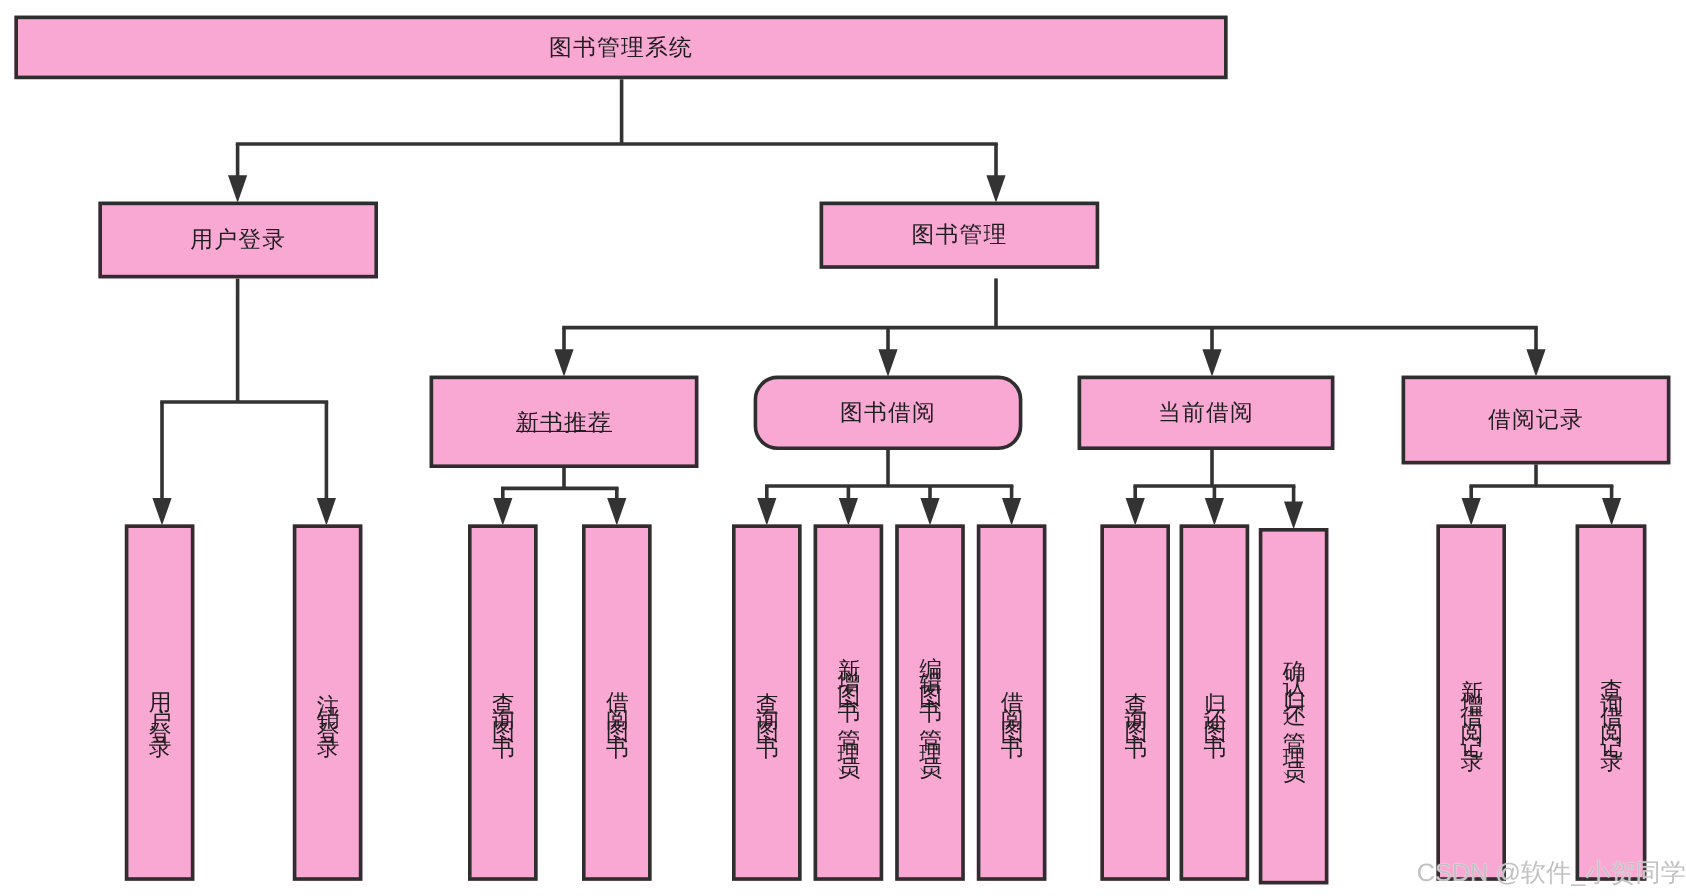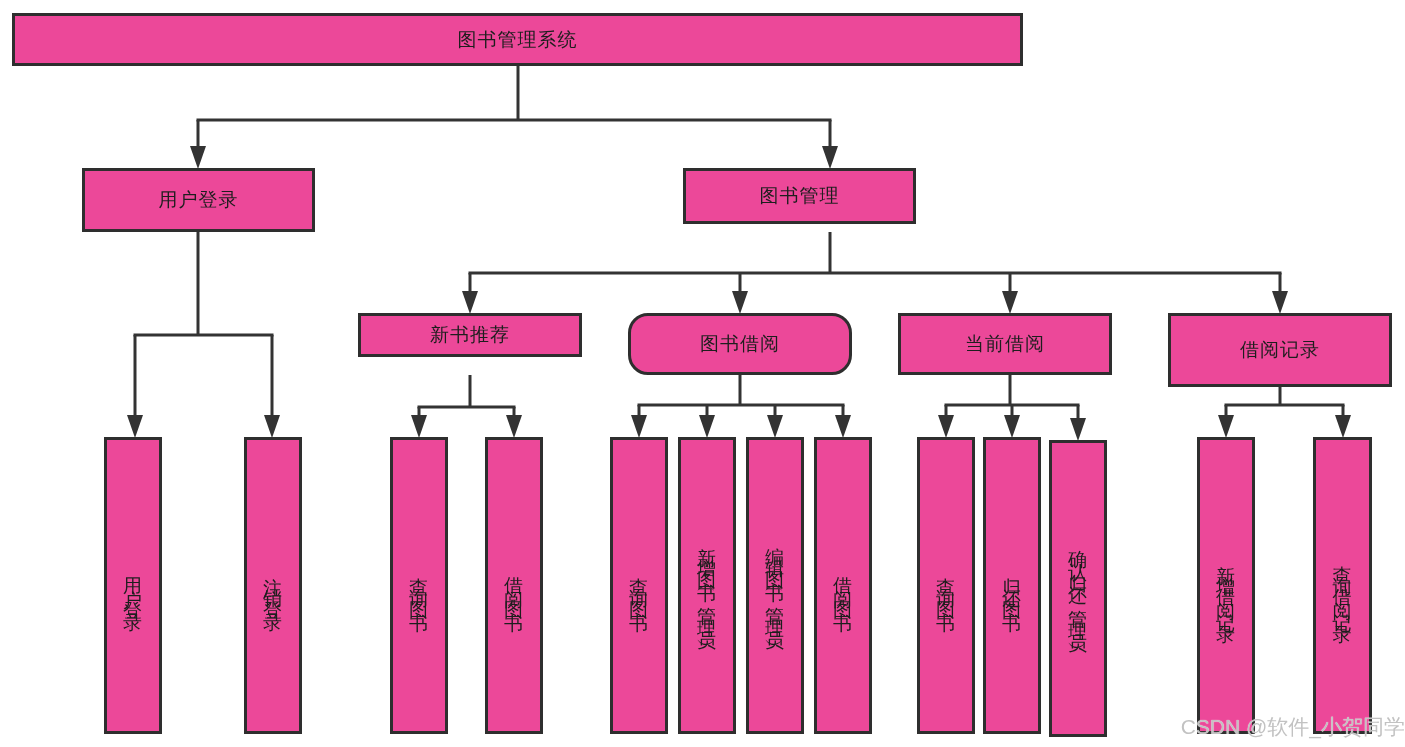--- a/index.html
+++ b/index.html
@@ -19,21 +19,21 @@
     position: absolute;
     left: 0;
     top: 0;
     width: 1405px;
     height: 747px;
     z-index: 1;
   }
   .box {
     position: absolute;
     box-sizing: border-box;
-    background: #ec4899;
+    background: #f9a8d4;
     border: 3px solid #2e2e2e;
     display: flex;
     align-items: center;
     justify-content: center;
     color: #1e1e1e;
     z-index: 2;
   }
   .box.h {
     font-size: 19px;
     letter-spacing: 1px;
@@ -133,21 +133,21 @@
     <span>图书管理系统</span>
   </div>
 
   <div class="box h" style="left:82px; top:168px; width:233px; height:64px;">
     <span>用户登录</span>
   </div>
   <div class="box h" style="left:683px; top:168px; width:233px; height:56px;justify-content:center;">
     <span>图书管理</span>
   </div>
 
-  <div class="box h" style="left:358px; top:313px; width:224px; height:44px;">
+  <div class="box h" style="left:358px; top:313px; width:224px; height:77px;text-decoration:underline;">
     <span>新书推荐</span>
   </div>
   <div class="box h" style="left:628px; top:313px; width:224px; height:62px;border-radius:20px;">
     <span>图书借阅</span>
   </div>
   <div class="box h" style="left:898px; top:313px; width:214px; height:62px;">
     <span>当前借阅</span>
   </div>
   <div class="box h" style="left:1168px; top:313px; width:224px; height:74px;">
     <span>借阅记录</span>

